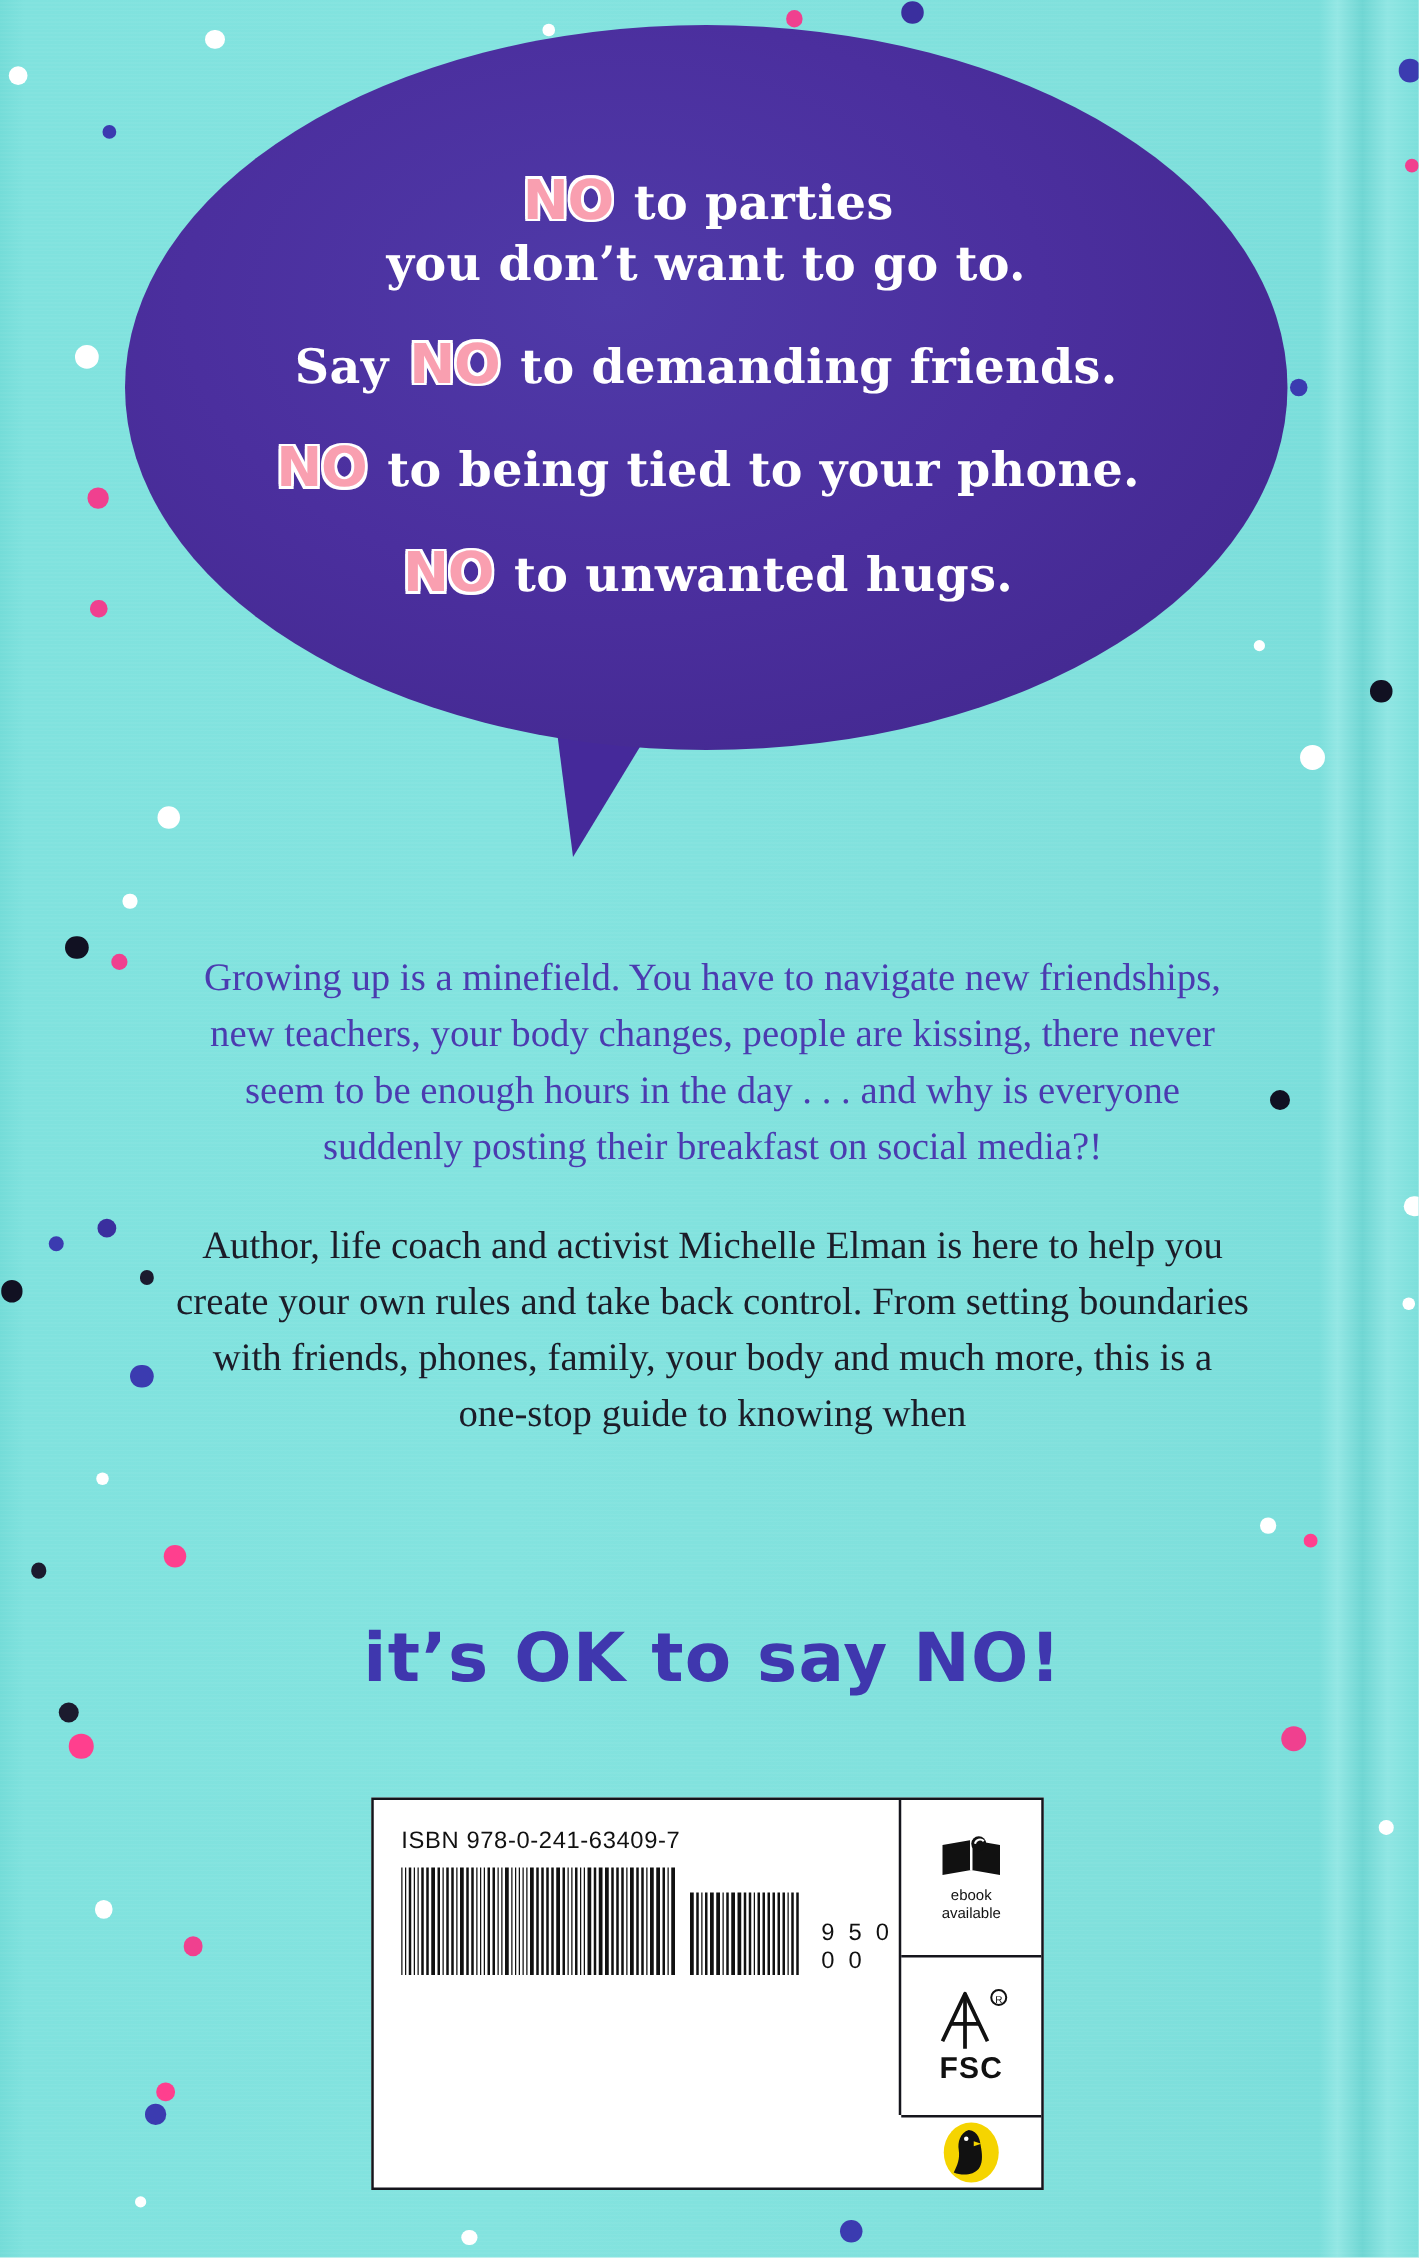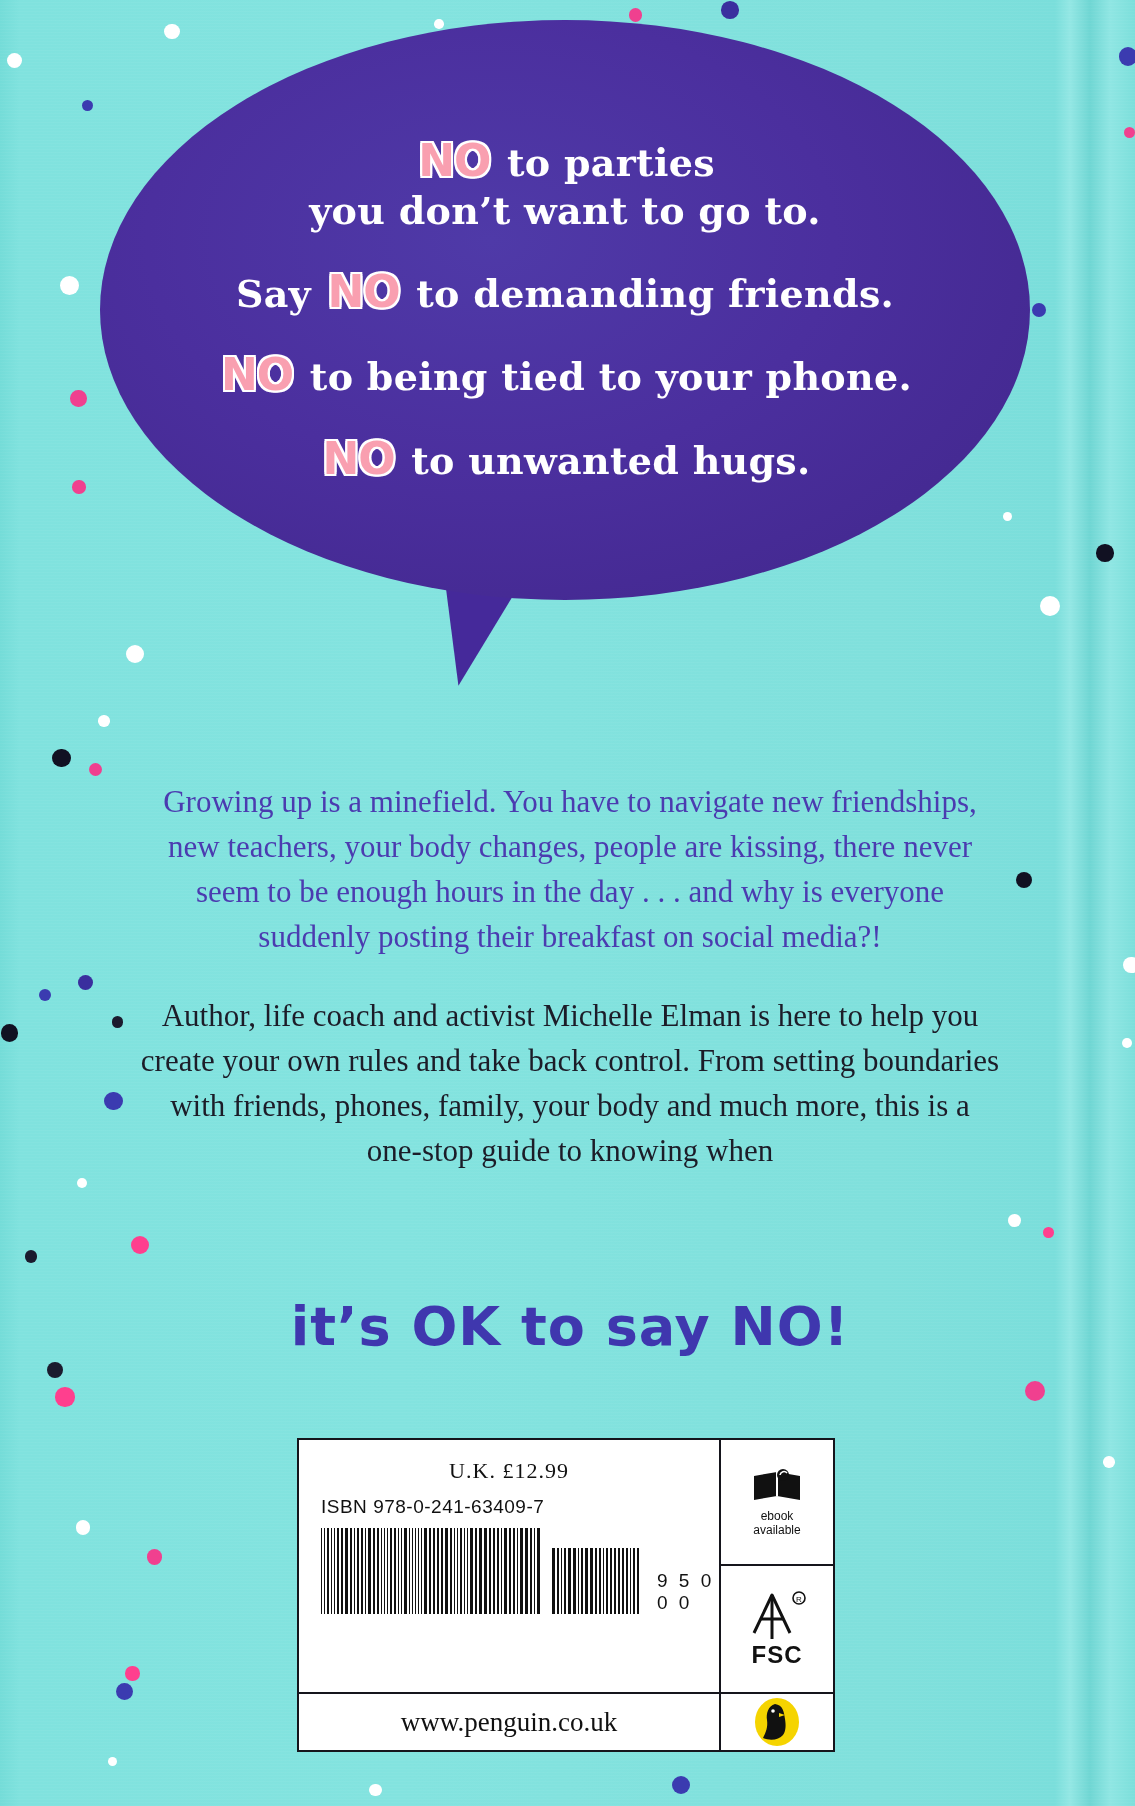--- a/index.html
+++ b/index.html
@@ -106,21 +106,20 @@
     padding: 0 3px;
   }
 
   
   .blurb {
     position: absolute;
     left: 140px;
     top: 760px;
     width: 860px;
     text-align: center;
-    margin-top: 20px;
   }
   .blurb p {
     margin: 0 0 34px 0;
     font-family: "Liberation Serif", serif;
     font-size: 31px;
     line-height: 1.45;
   }
   .blurb .p1 {
     color: #4b3bb0;
   }
@@ -329,21 +328,20 @@
   </div>
 
   <div class="blurb">
     <p class="p1">Growing up is a minefield. You have to navigate new friendships, new teachers, your body changes, people are kissing, there never seem to be enough hours in the day . . . and why is everyone suddenly posting their breakfast on social media?!</p>
     <p class="p2">Author, life coach and activist Michelle Elman is here to help you create your own rules and take back control. From setting boundaries with friends, phones, family, your body and much more, this is a one-stop guide to knowing when</p>
   </div>
   <div class="tagline">it’s OK to say NO!</div>
 
   <div class="isbn-block">
     <div class="isbn-main">
-      <div class="price">U.K. £12.99</div>
       <div class="isbn-num">
         <span>ISBN</span>
         <span>978-0-241-63409-7</span>
       </div>
       <div class="barcodes">
         <span class="barcode" id="bc-main">
             <i style="width:1px"></i>
             <i style="width:1px"></i>
             <i style="width:2px"></i>
             <i style="width:1px"></i>
@@ -447,21 +445,20 @@
       <svg width="62" height="52" viewBox="0 0 62 52">
         <path d="M8 44 L26 6 L44 44" stroke="#111" stroke-width="3" fill="none" stroke-linejoin="round"></path>
         <path d="M26 6 L26 50" stroke="#111" stroke-width="3"></path>
         <path d="M14 30 L38 30" stroke="#111" stroke-width="3"></path>
         <circle cx="53" cy="9" r="6" stroke="#111" stroke-width="1.6" fill="none"></circle>
         <text x="53" y="13" font-size="8" text-anchor="middle" fill="#111" font-family="Liberation Sans, sans-serif">R</text>
       </svg>
       <div class="fsc-label">FSC</div>
     </div>
 
-    <div class="url-cell">www.penguin.co.uk</div>
 
     <div class="penguin-cell">
       <svg width="52" height="52" viewBox="0 0 52 52">
         <ellipse cx="26" cy="26" rx="22" ry="24" fill="#f5d400"></ellipse>
         <path d="M24 8 c-7 2 -9 10 -8 16 c1 7 -1 12 -4 18 c7 3 16 2 20 -3 c3 -4 3 -10 2 -16 c-1 -7 -2 -14 -10 -15 z" fill="#111"></path>
         <circle cx="22" cy="15" r="1.8" fill="#fff"></circle>
         <path d="M28 17 l6 2 l-6 2 z" fill="#f5d400"></path>
       </svg>
     </div>
   </div>

